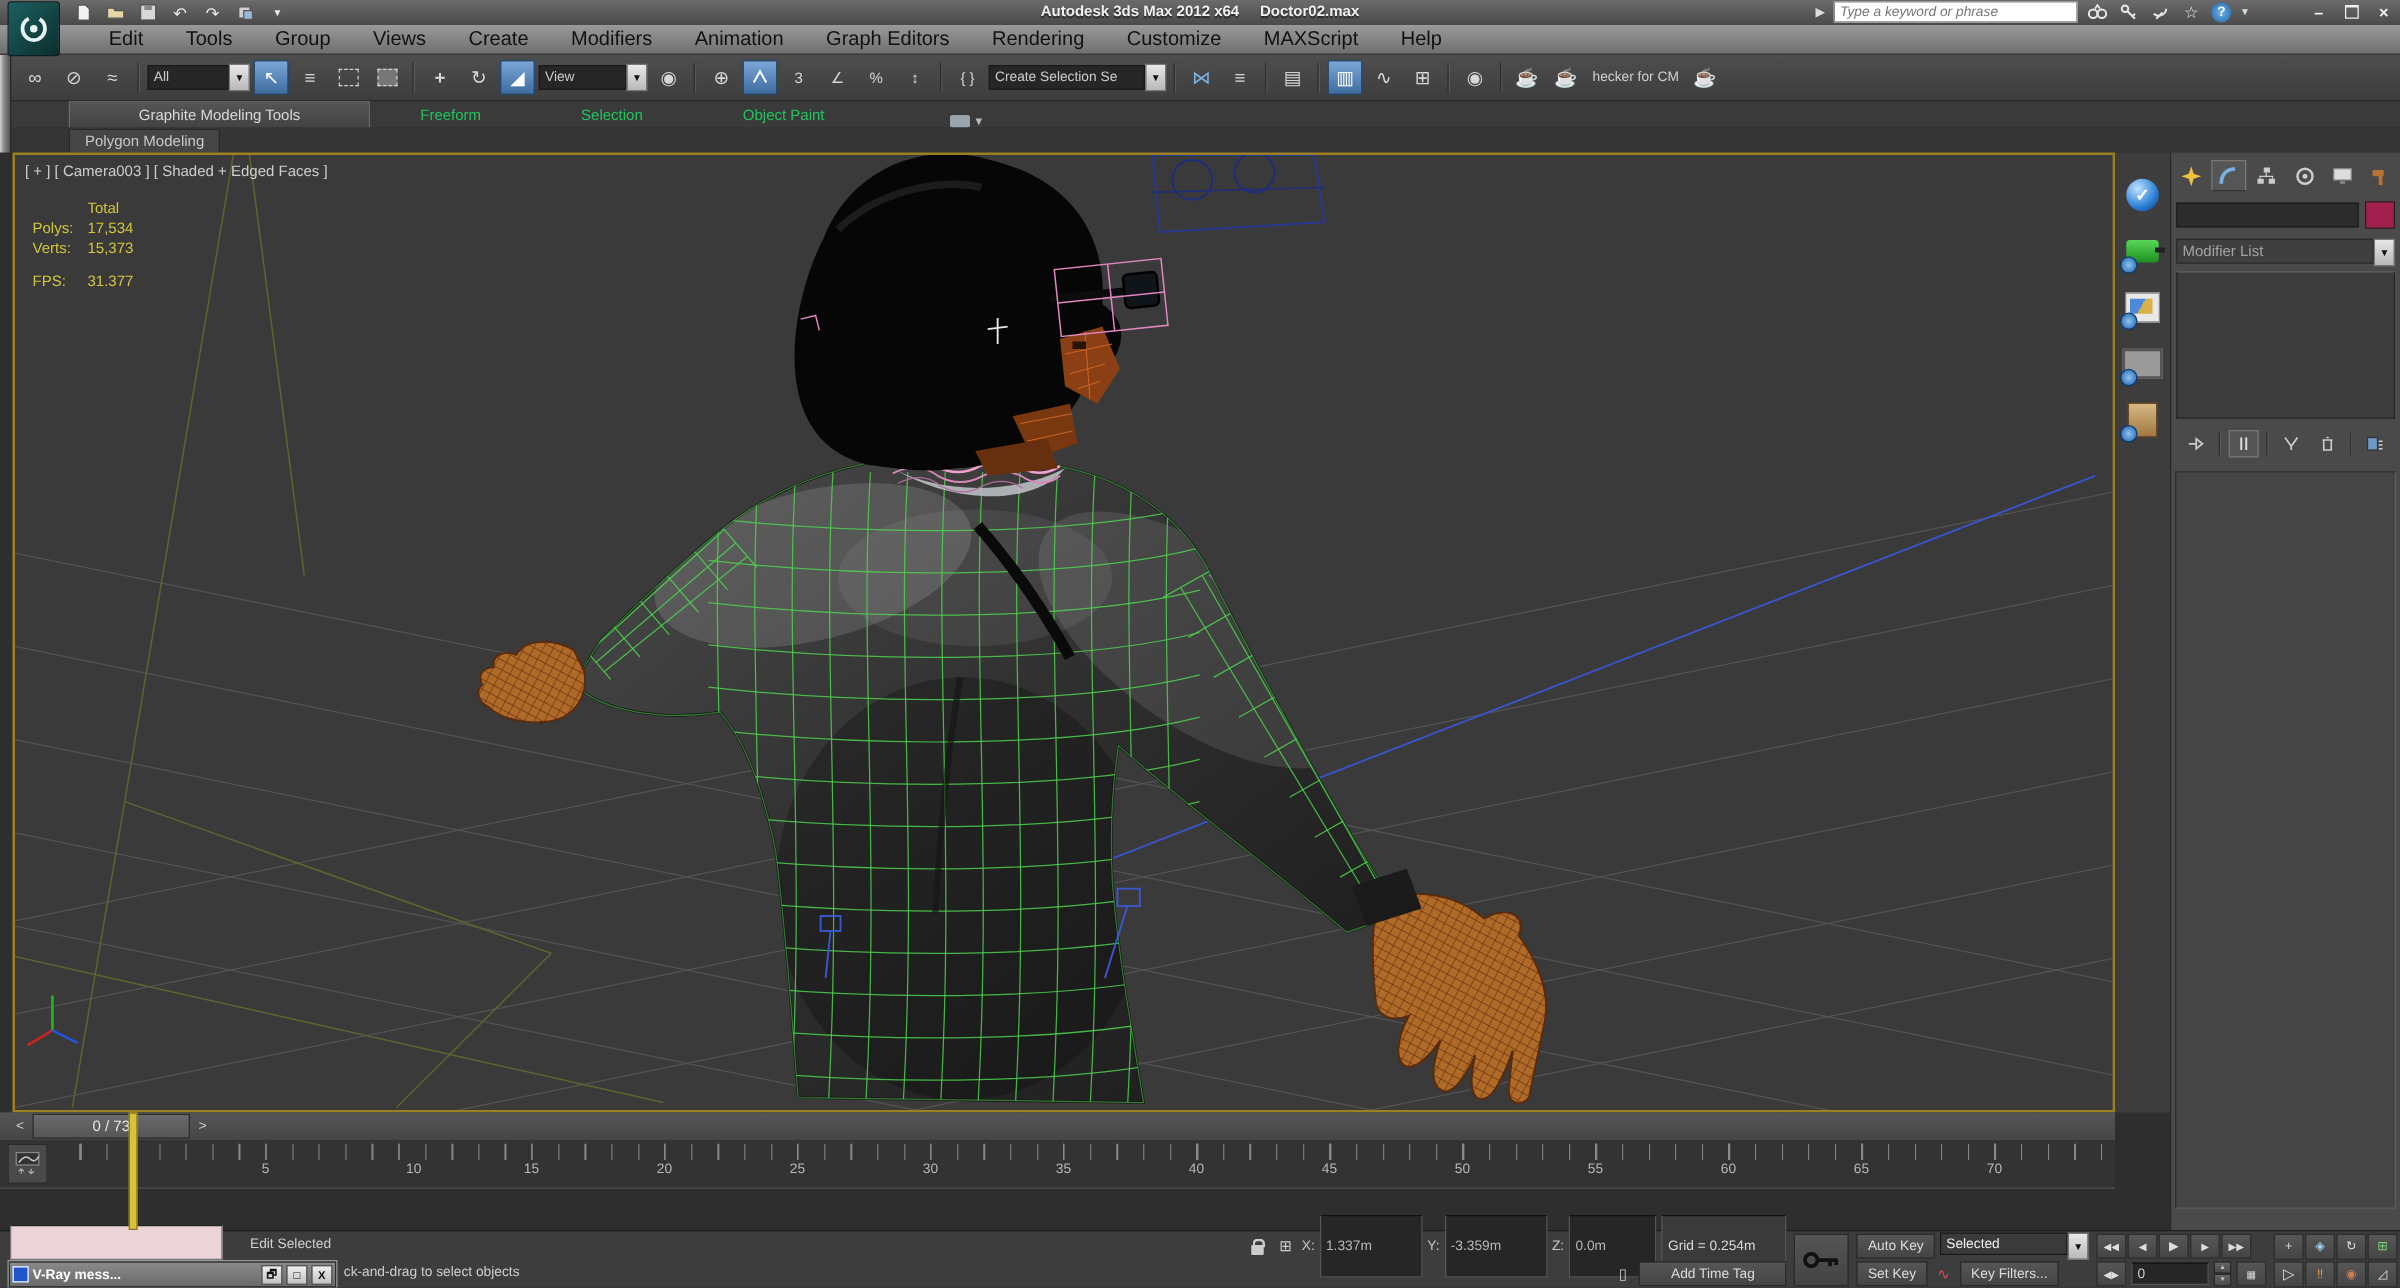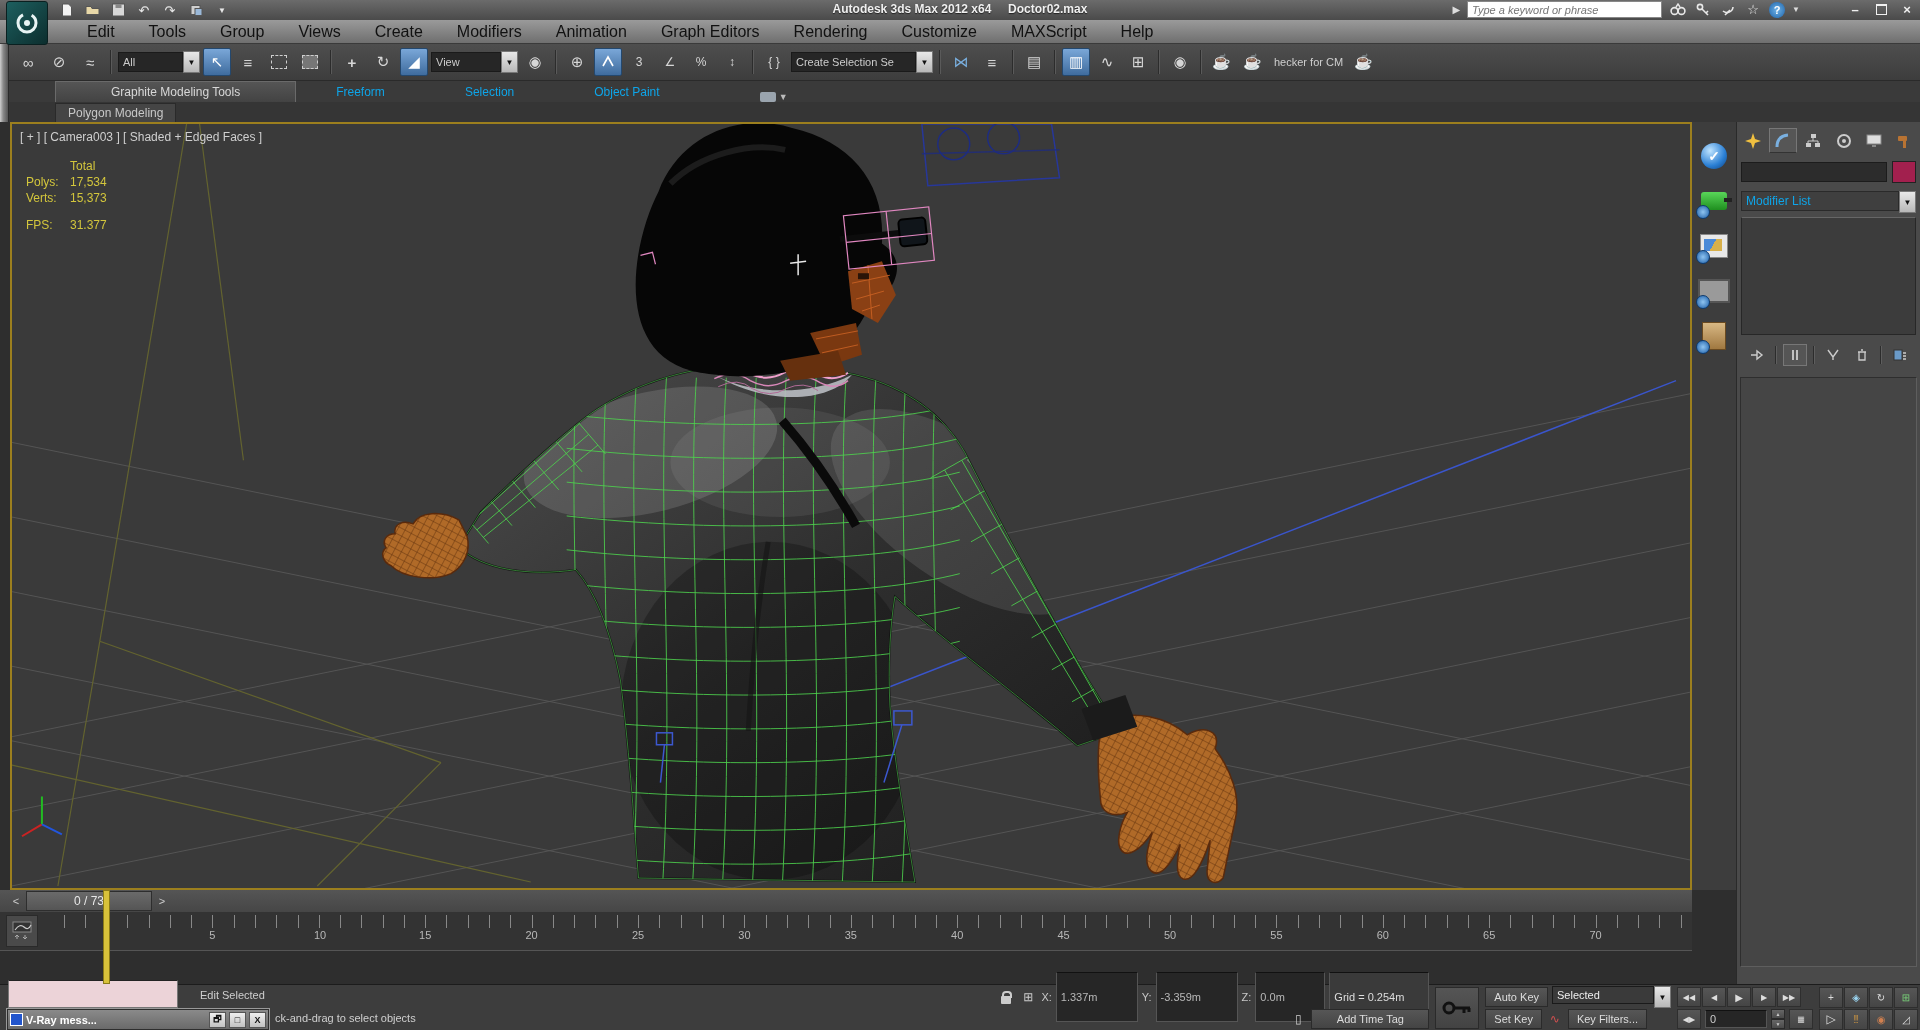--- a/index.html
+++ b/index.html
@@ -48,21 +48,21 @@
   .ddc{display:flex;align-items:center;height:20px;cursor:pointer;}
   .dd-field{height:18px;background:#262626;border:1px solid #1a1a1a;color:#ccc;
     font-size:11px;display:flex;align-items:center;padding:0 4px;}
   .dd-arrow{width:15px;height:20px;background:linear-gradient(#e8e8e8,#b8b8b8);
     border:1px solid #777;color:#111;font-size:8px;display:flex;align-items:center;justify-content:center;}
   .dashedbox{width:14px;height:12px;border:1px dashed #cfcfcf;}
   .hecker-label{font-size:11px;color:#cfcfcf;margin:0 4px;}
   
   .ribbon-tabs{position:absolute;left:0;top:81px;width:1920px;height:21px;background:#3a3a3a;
     display:flex;align-items:flex-end;padding-left:55px;box-sizing:border-box;}
-  .rtab{padding:3px 40px;font-size:12px;color:#0ea5e9;cursor:pointer;}
+  .rtab{padding:3px 40px;font-size:12px;color:#22c55e;cursor:pointer;}
   .rtab.active{background:linear-gradient(#555,#434343);border:1px solid #6a6a6a;border-bottom:none;
     color:#d8d8d8;padding:3px 55px;}
   .ribbon-opts{margin-left:60px;display:flex;align-items:center;gap:3px;color:#bbb;font-size:9px;cursor:pointer;}
   .ribbon-opts .cam{width:16px;height:10px;background:#9aa4ae;border-radius:2px;}
   .panel-row{position:absolute;left:0;top:102px;width:1920px;height:20px;background:#353535;
     display:flex;align-items:center;padding-left:55px;box-sizing:border-box;}
   .ptab{background:#454545;border:1px solid #2a2a2a;border-bottom:none;color:#c8c8c8;
     font-size:12px;padding:2px 12px;cursor:pointer;}
   .edge-strip{position:absolute;left:0;top:44px;width:8px;height:78px;
     background:linear-gradient(90deg,#cfcfcf,#8a8a8a 40%,#555);border-right:1px solid #2a2a2a;}
@@ -94,21 +94,21 @@
   .cmd-panel{position:absolute;left:1736px;top:122px;width:184px;height:862px;background:#4a4a4a;
     border-left:1px solid #2a2a2a;box-sizing:border-box;}
   .cp-tabs{display:flex;gap:2px;padding:6px 2px 4px 2px;}
   .cp-tab{width:27px;height:23px;display:flex;align-items:center;justify-content:center;cursor:pointer;
     border:1px solid transparent;}
   .cp-tab.active{background:#565656;border:1px solid #777;border-bottom-color:#333;}
   .cp-name-row{display:flex;gap:5px;align-items:center;padding:4px 4px;}
   .cp-name{flex:1;height:18px;background:#2c2c2c;border:1px solid #1c1c1c;}
   .cp-swatch{width:22px;height:20px;border:1px solid #222;cursor:pointer;}
   .cp-modlist{display:flex;margin:4px 4px;cursor:pointer;}
-  .cp-modlist .dd-field{flex:1;height:18px;font-size:12px;color:#0ea5e9;background:#3f3f3f;border:1px solid #2a2a2a;}
+  .cp-modlist .dd-field{flex:1;height:18px;font-size:12px;color:#a3a3a3;background:#3f3f3f;border:1px solid #2a2a2a;}
   .cp-stack{margin:4px 4px;height:116px;background:#3c3c3c;border:1px solid #272727;
     border-top:1px solid #666;}
   .cp-stacktools{display:flex;align-items:center;gap:6px;padding:5px 8px;}
   .cp-tool{width:22px;height:20px;display:flex;align-items:center;justify-content:center;cursor:pointer;
     border:1px solid transparent;}
   .cp-tool.pressed{border:1px solid #777;background:#555;}
   .cp-sep{width:1px;height:18px;background:#2c2c2c;border-right:1px solid #5e5e5e;}
   .cp-rollout{margin:6px 3px;height:588px;background:#454545;border:1px solid #5e5e5e;
     border-top-color:#2e2e2e;border-left-color:#2e2e2e;}
   
@@ -660,21 +660,21 @@
   <div class="ts-row">
     <span class="ts-arrow" style="margin-left:6px">&lt;</span>
     <span class="ts-handle">0 / 73</span>
     <span class="ts-arrow">&gt;</span>
   </div>
   <div class="ruler">
     <div class="ruler-ticks"></div>
     <div id="tick-labels" style="position:absolute;left:44px;right:10px;top:0;height:38px;">
         <span class="tick-label" style="left: 62px;">0</span>
         <span class="tick-label" style="left: 168.4px;">5</span>
-        <span class="tick-label" style="left: 276px;">10</span>
+        <span class="tick-label" style="left: 287px;">10</span>
         <span class="tick-label" style="left: 381.2px;">15</span>
         <span class="tick-label" style="left: 487.6px;">20</span>
         <span class="tick-label" style="left: 594px;">25</span>
         <span class="tick-label" style="left: 700.4px;">30</span>
         <span class="tick-label" style="left: 806.8px;">35</span>
         <span class="tick-label" style="left: 913.2px;">40</span>
         <span class="tick-label" style="left: 1019.6px;">45</span>
         <span class="tick-label" style="left: 1126px;">50</span>
         <span class="tick-label" style="left: 1232.4px;">55</span>
         <span class="tick-label" style="left: 1338.8px;">60</span>

